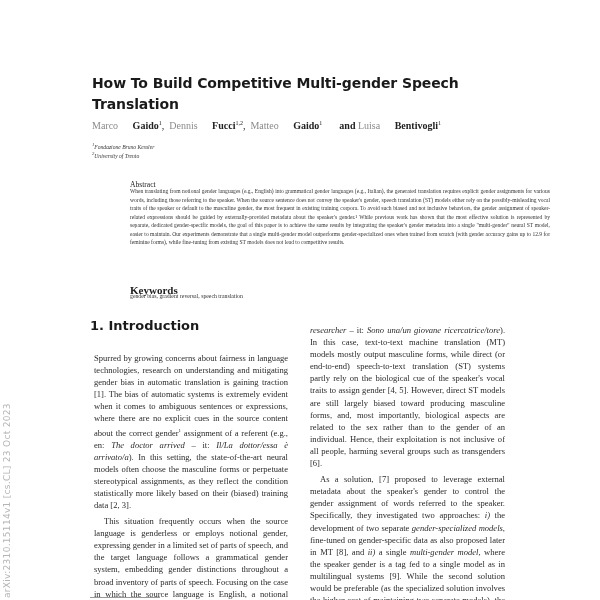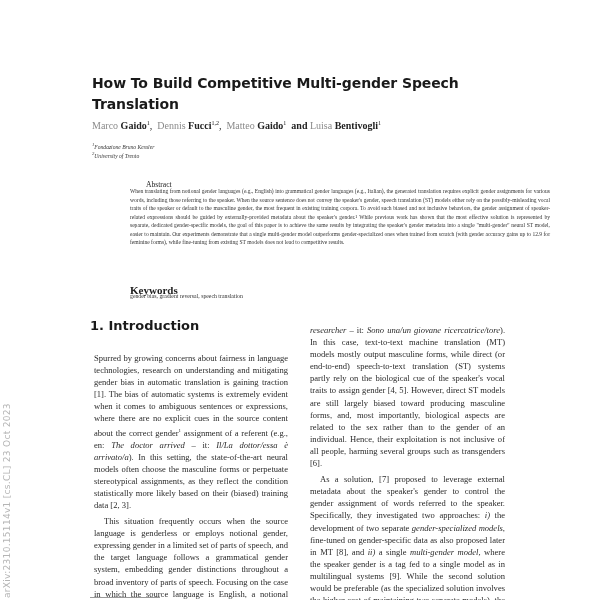--- a/index.html
+++ b/index.html
@@ -1,23 +1,23 @@
 <!DOCTYPE html>
 <html><head>
 <meta charset="utf-8">
 <style>
   html, body { margin:0; padding:0; background:#ffffff; }
   body { width:600px; height:600px; position:relative; overflow:hidden; font-family:"Liberation Serif", serif; color:#222; }
   .title { position:absolute; left:92px; top:73px; width:440px; font-family:"DejaVu Sans", sans-serif; font-weight:bold; font-size:14px; line-height:21px; color:#1a1a1a; letter-spacing:-0.1px; }
   .authors { position:absolute; left:92px; top:120px; font-size:10px; color:#222; }
   .authors .first { color:#8a8a8a; }
-  .authors .last { font-weight:bold; }
+  .authors .last { font-weight:bold;margin-left:12px; }
   .authors sup { font-size:6px; }
   .aff { position:absolute; left:92px; font-size:5.6px; font-style:italic; color:#333; }
-  .abstract-head { position:absolute; left:130px; top:180px; font-size:7.6px; color:#222;margin-left:16px; }
+  .abstract-head { position:absolute; left:130px; top:180px; font-size:7.6px; color:#222; }
   .abstract { position:absolute; left:130px; top:187px; width:420px; font-size:5.55px; line-height:8.55px; text-align:justify; color:#333; }
   .kw-head { position:absolute; left:130px; top:284px; font-size:11px; font-weight:bold; color:#222; }
   .kw { position:absolute; left:130px; top:293px; font-size:5.8px; color:#333; }
   .sec-title { position:absolute; left:90px; top:318px; font-family:"DejaVu Sans", sans-serif; font-weight:bold; font-size:13px; color:#1a1a1a;text-align:center; }
   .col { position:absolute; font-size:8.55px; line-height:12.1px; text-align:justify; color:#2a2a2a; }
   .col p { margin:4px; }
   .col .indent { text-indent:10px; }
   .col-left { left:90px; top:348px; width:202px; }
   .col-right { left:306px; top:320px; width:203px; }
   .footrule { position:absolute; left:90px; top:597px; width:70px; height:1px; background:#999; }

